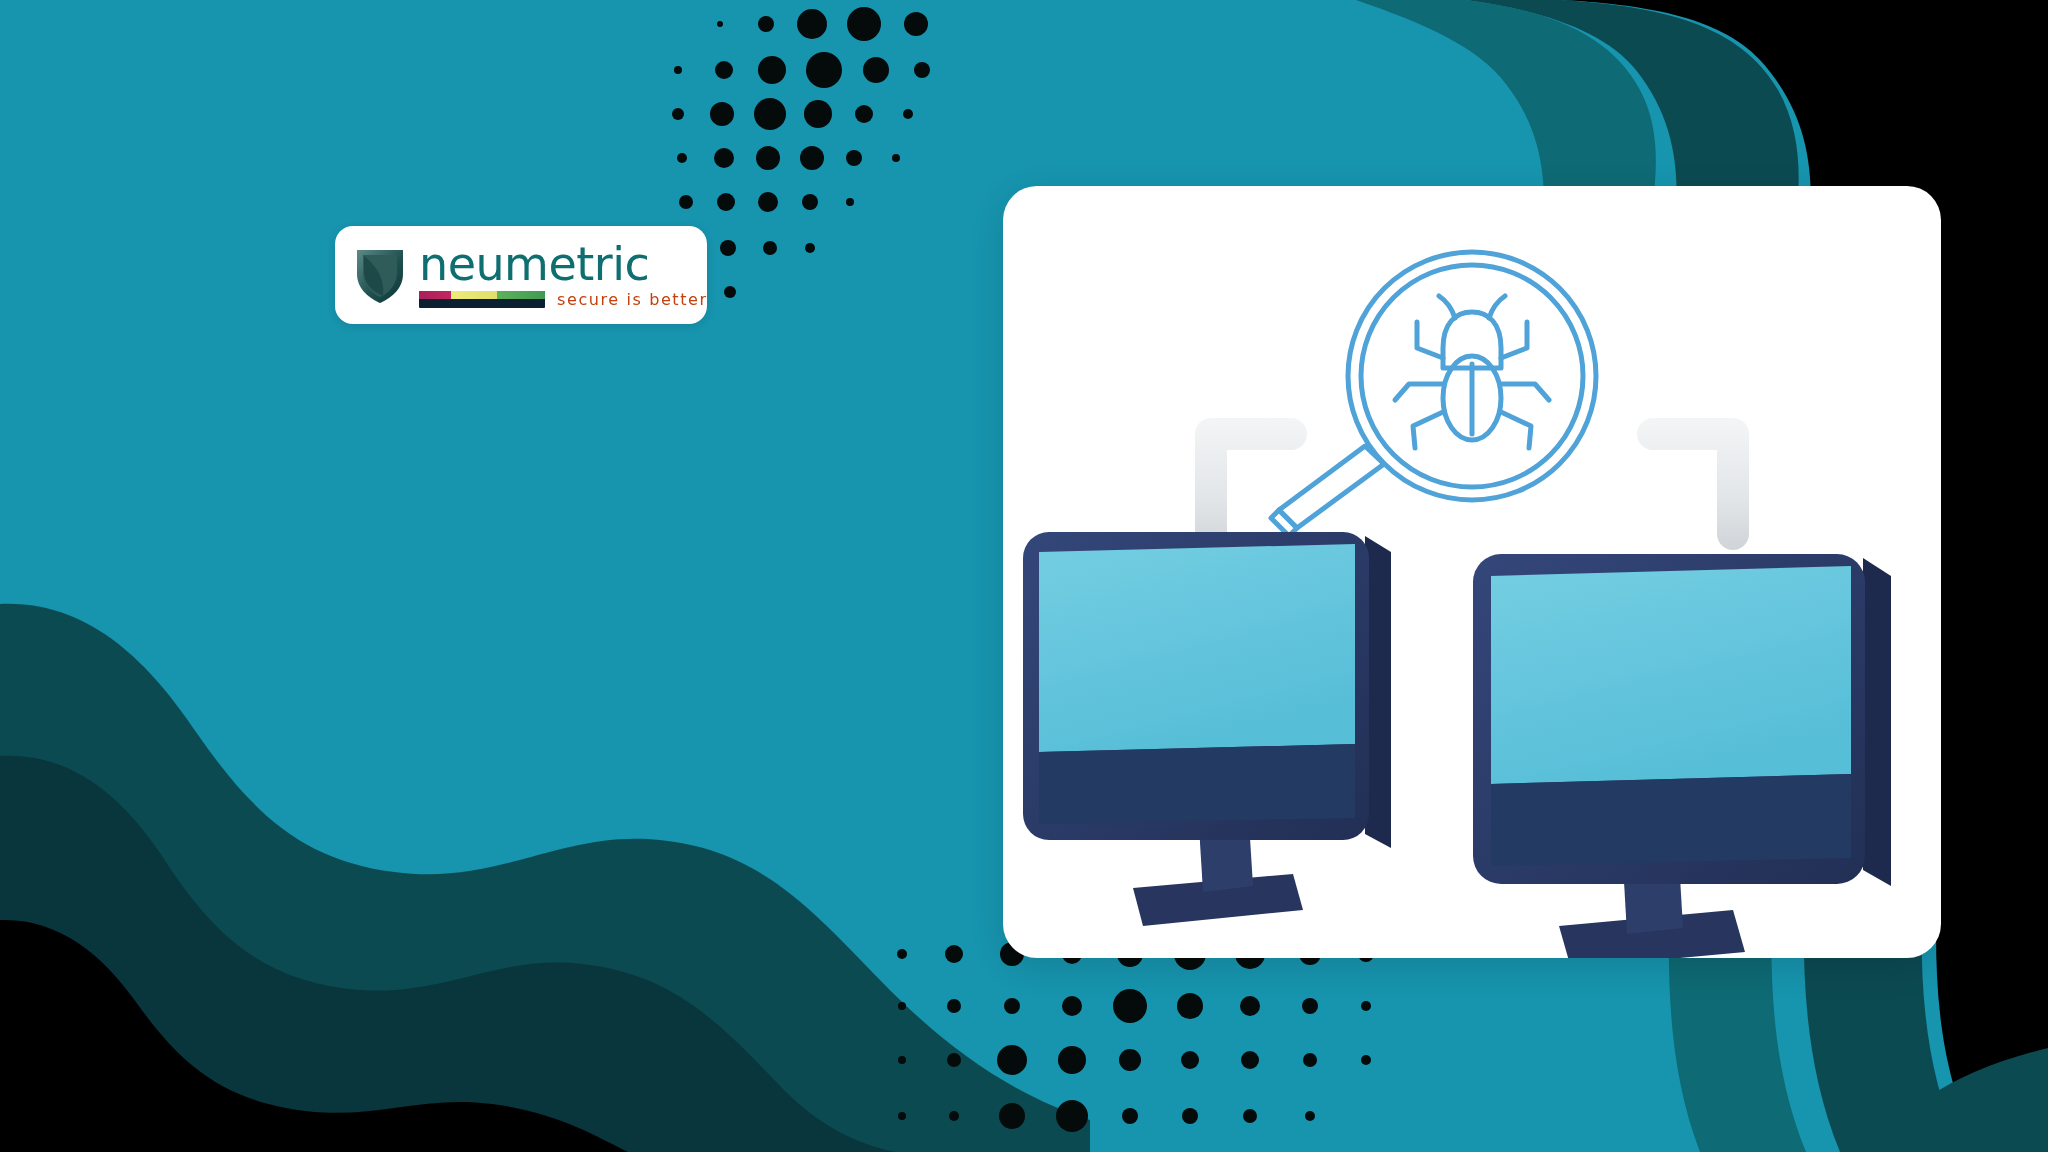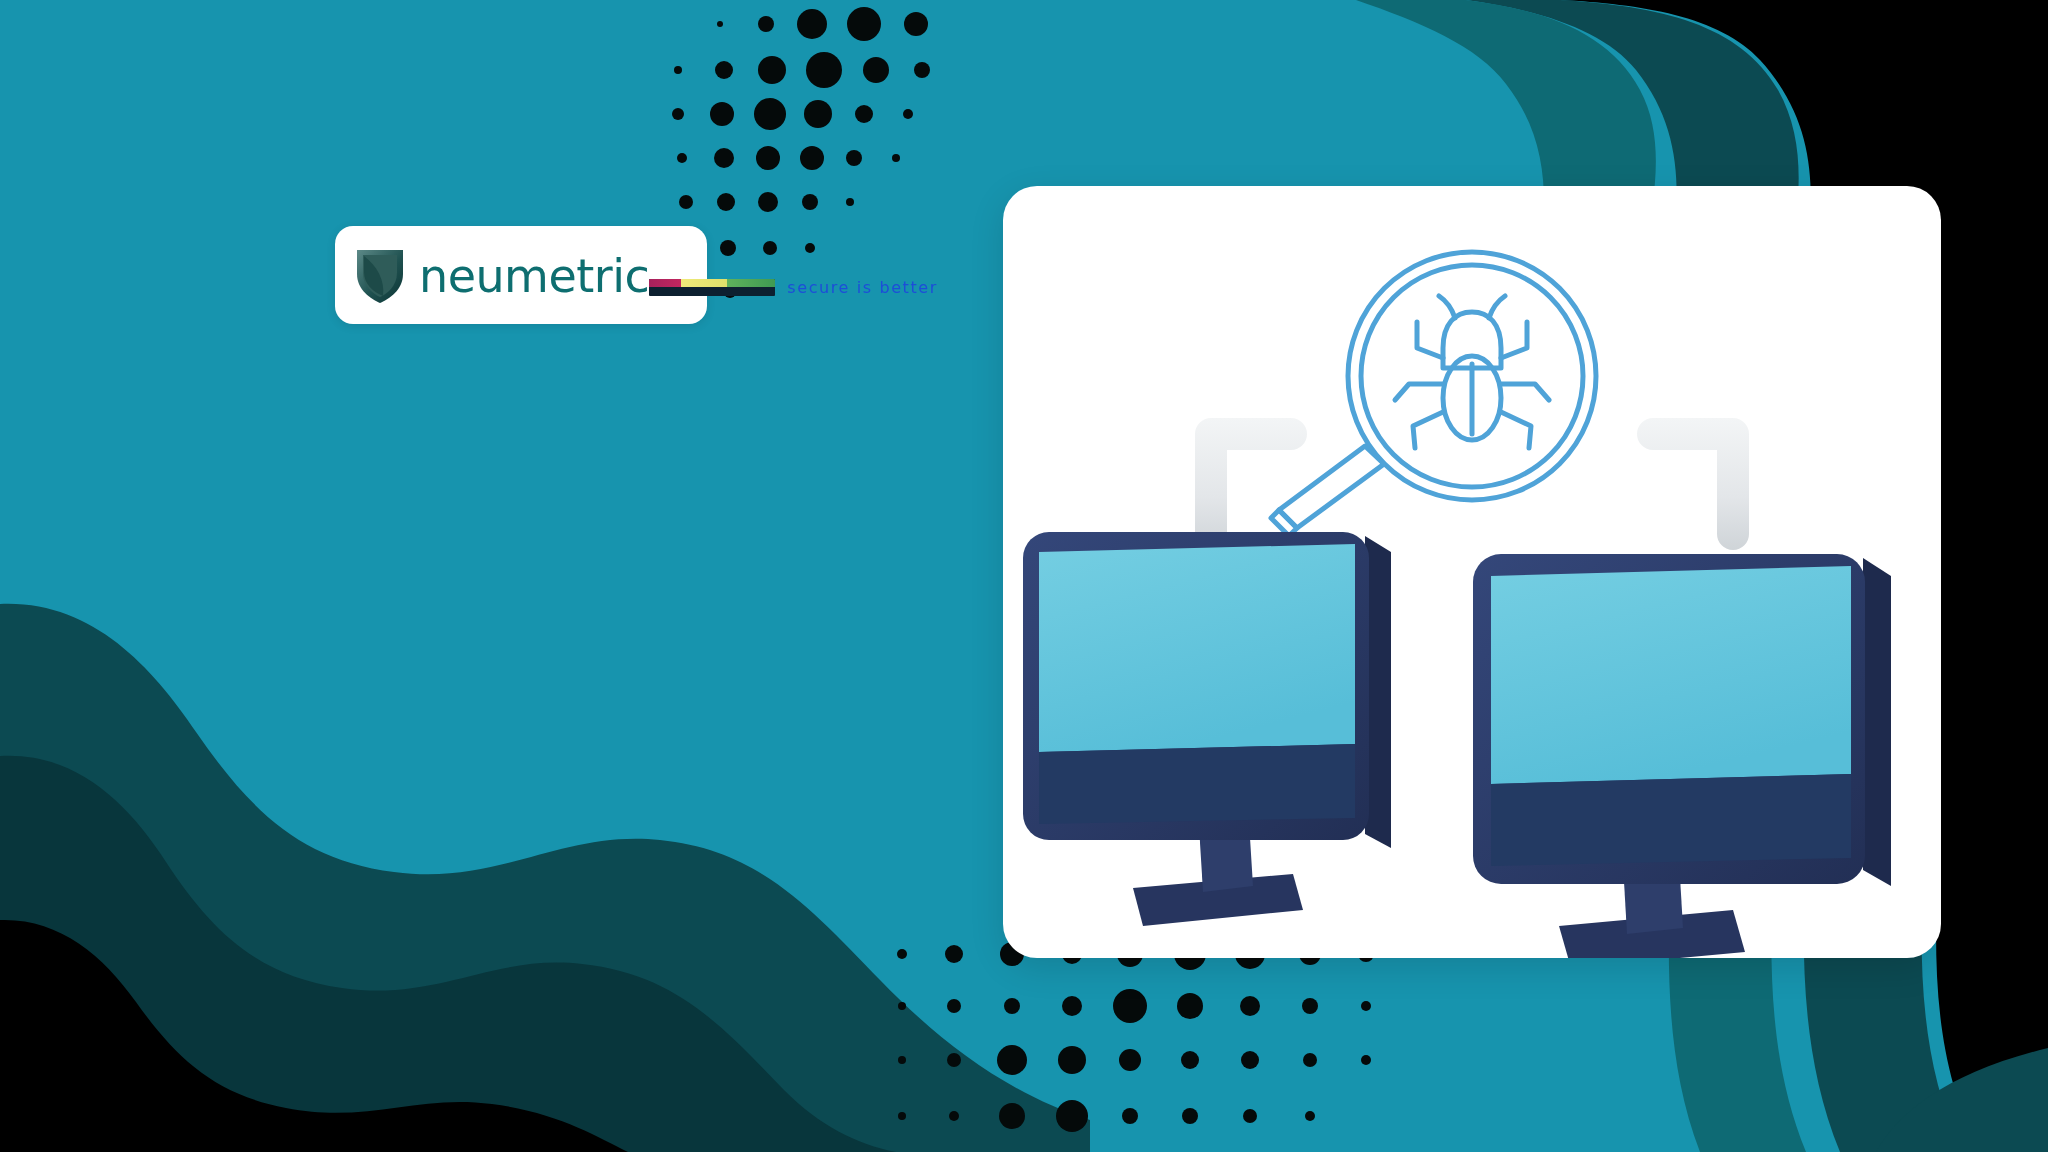--- a/index.html
+++ b/index.html
@@ -53,25 +53,24 @@
     box-sizing: border-box;
   }
   .logo-shield {
     width: 54px;
     height: 62px;
     flex: 0 0 auto;
     margin-right: 12px;
   }
   .logo-text-wrap {
     display: flex;
-    flex-direction: row;
+    flex-direction: column;
     justify-content: center;
     flex: 1 1 auto;
     padding-top: 2px;
-    align-items: flex-end;
   }
   .logo-word {
     font-family: "DejaVu Sans", sans-serif;
     font-size: 46px;
     line-height: 0.92;
     letter-spacing: -0.5px;
     color: #0e6e70;
     font-weight: 400;
     white-space: nowrap;
   }
@@ -90,21 +89,21 @@
     background: #0d2030;
   }
   .logo-colorbar .seg {
     position: absolute;
     top: 0;
     height: 8px;
   }
   .logo-tagline {
     font-family: "DejaVu Sans", sans-serif;
     font-size: 16px;
-    color: #1d4ed8;
+    color: #c2410c;
     letter-spacing: 1.6px;
     margin-left: 12px;
     white-space: nowrap;
   }
 
   
   .headline {
     position: absolute;
     left: 140px;
     top: 358px;

